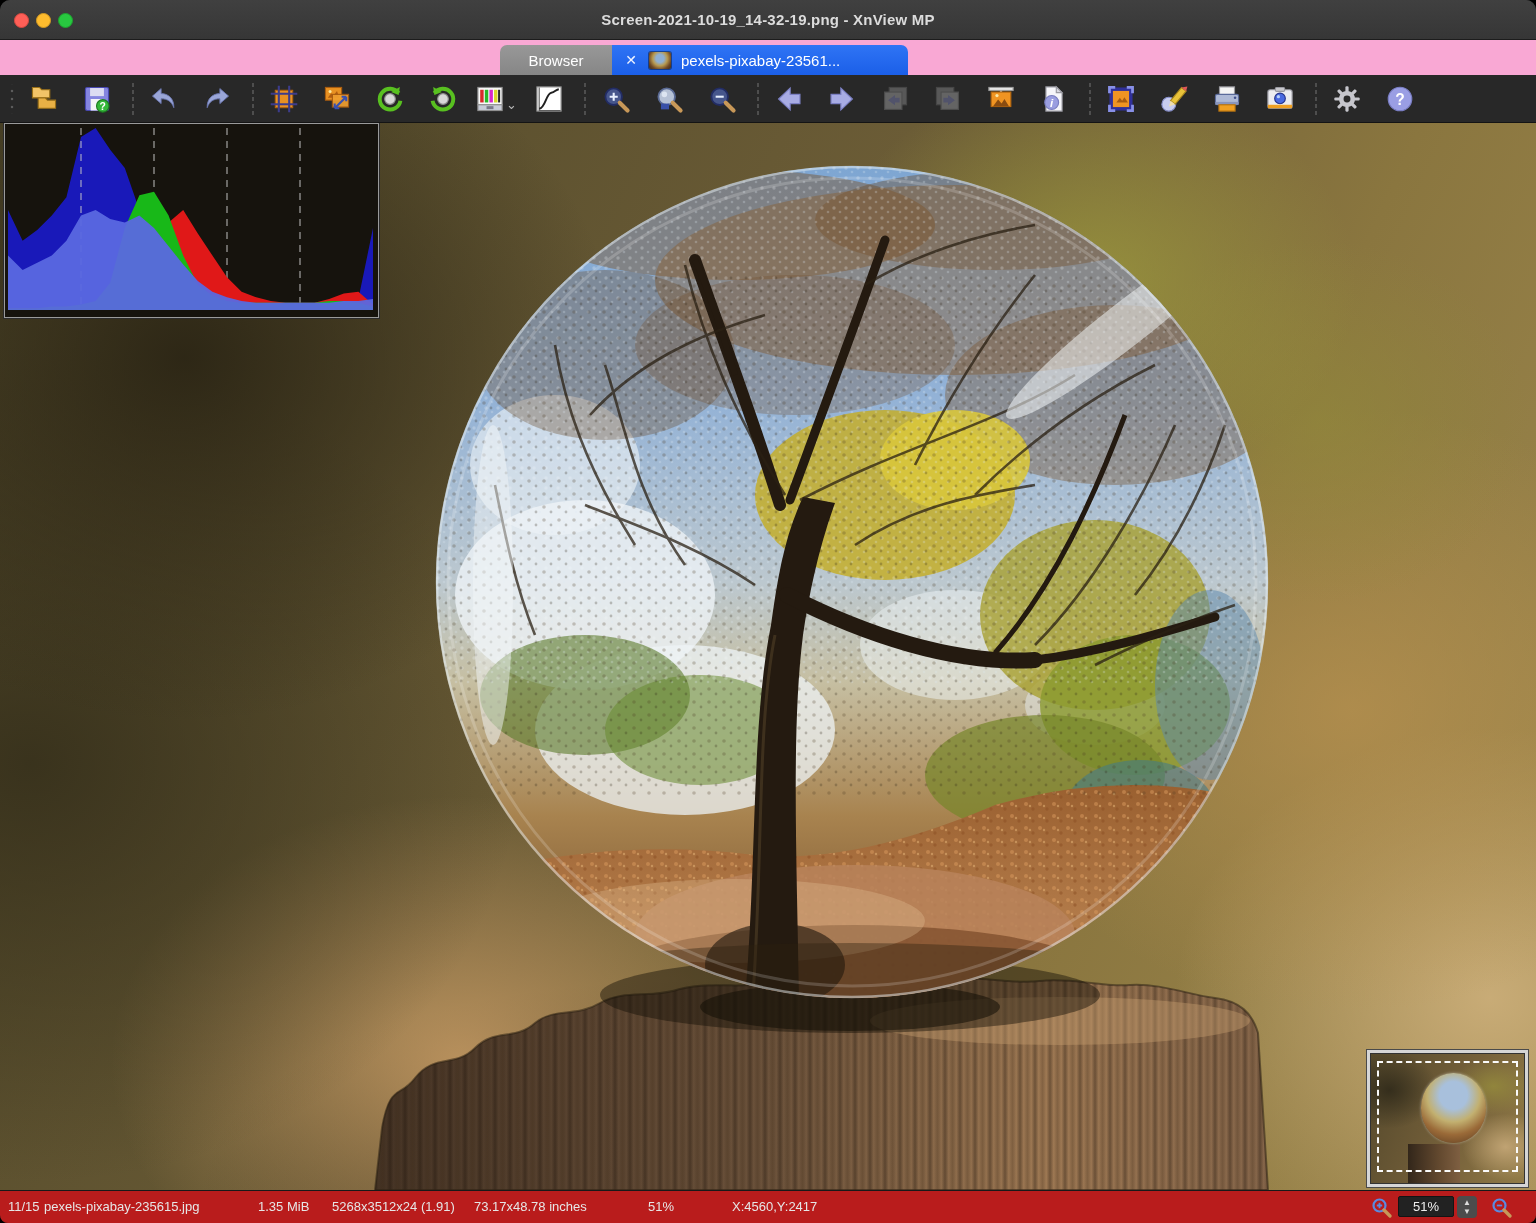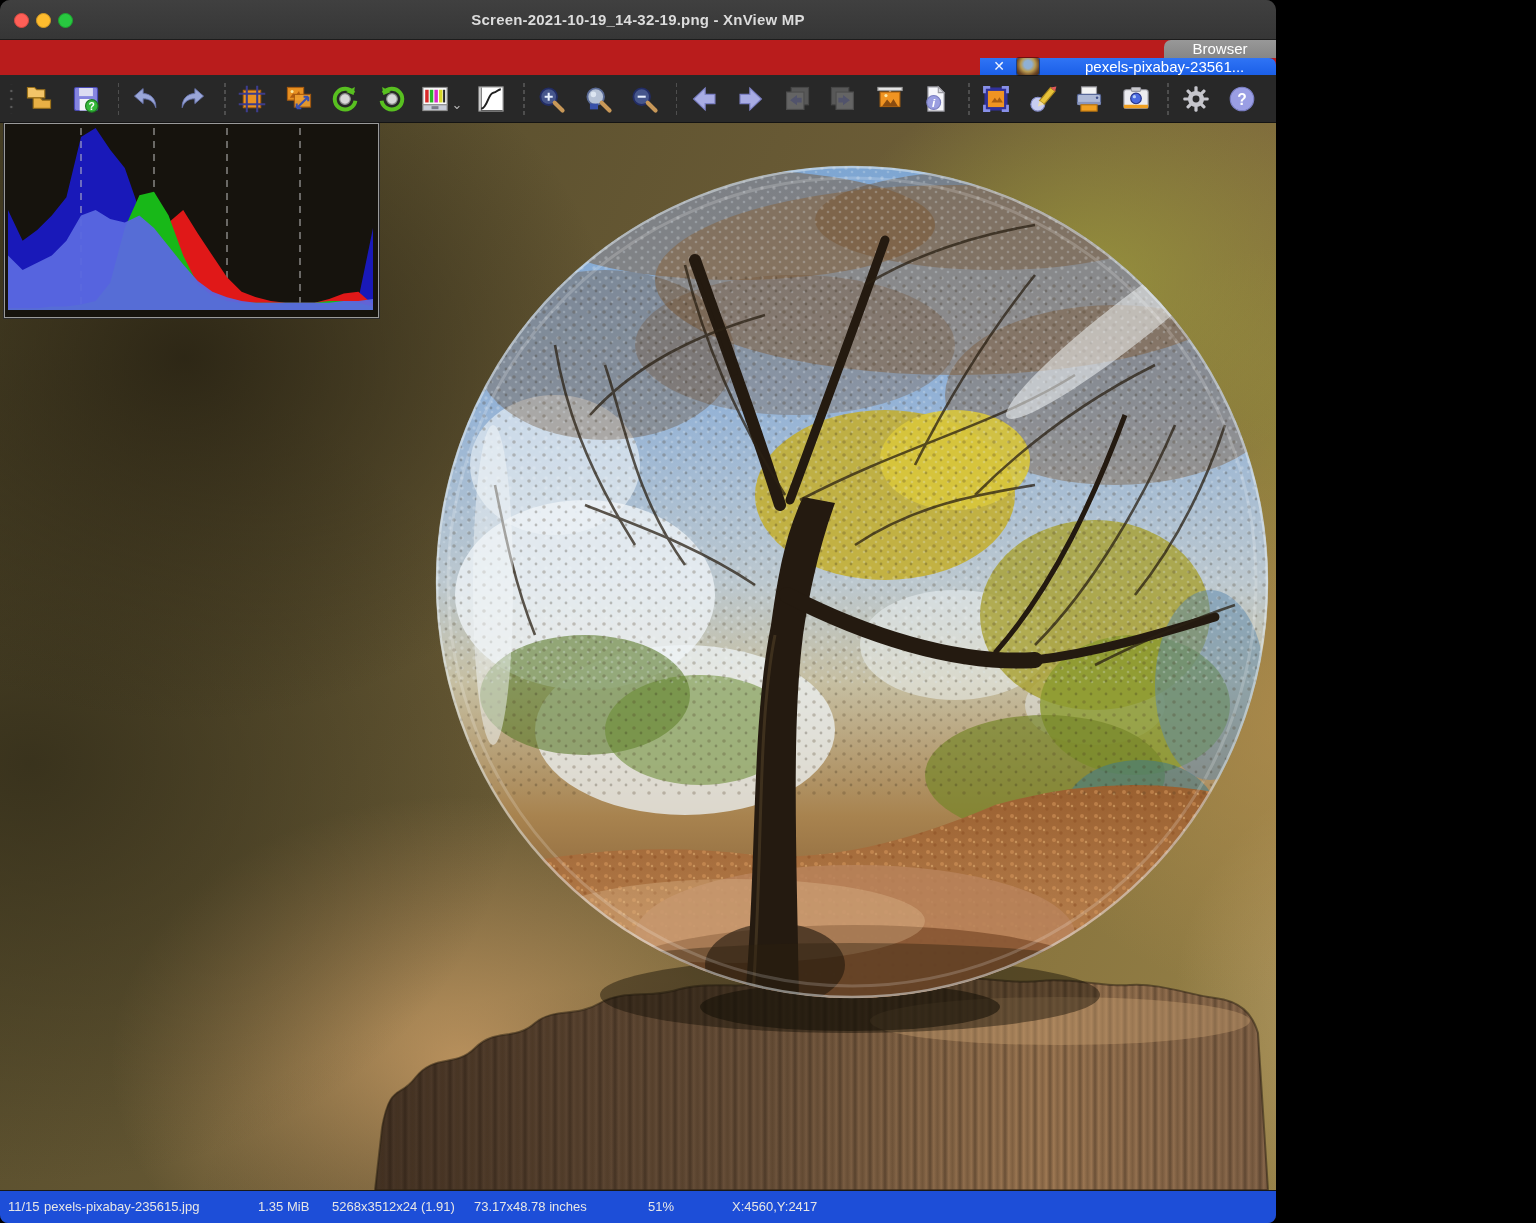--- a/index.html
+++ b/index.html
@@ -1,34 +1,34 @@
 <!DOCTYPE html>
 <html><head>
 <meta charset="utf-8">
 <style>
   html,body{margin:0;padding:0;background:#000;}
   body{font-family:"Liberation Sans","DejaVu Sans",sans-serif;}
-  .window{width:1276px;height:1223px;position:relative;overflow:hidden;border-radius:10px 10px 8px 8px;background:#262626;}
+  .window{width:1536px;height:1223px;position:relative;overflow:hidden;border-radius:10px 10px 8px 8px;background:#262626;}
 
   
   .titlebar{height:40px;background:linear-gradient(#404040,#363636);border-bottom:1px solid #1c1c1c;box-sizing:border-box;display:flex;align-items:center;justify-content:center;position:relative;}
   .lights{position:absolute;left:14px;top:13px;display:flex;gap:7px;}
   .light{width:15px;height:15px;border-radius:50%;box-sizing:border-box;}
   .light.red{background:#ff5f57;border:1px solid #d84a42;}
   .light.yellow{background:#febc2e;border:1px solid #d49b22;}
   .light.green{background:#28c840;border:1px solid #1da32f;}
   .title{color:#dcdcdc;font-size:15px;font-weight:bold;letter-spacing:.2px;}
 
   
-  .tabbar{height:35px;background:#b91c1c;display:flex;align-items:flex-end;padding-left:500px;box-sizing:border-box;flex-direction:column;}
+  .tabbar{height:35px;background:#f9a8d4;display:flex;align-items:flex-end;padding-left:500px;box-sizing:border-box;}
   .tab-browser{width:112px;height:30px;background:linear-gradient(#989898,#868686);border-radius:7px 0 0 0;color:#fff;display:flex;align-items:center;justify-content:center;font-size:15px;}
   .tab-active{width:296px;height:30px;background:linear-gradient(#2f74f5,#1b5fe8);border-radius:0 7px 0 0;color:#fff;display:flex;align-items:center;font-size:15px;gap:10px;padding:0 11px;box-sizing:border-box;}
   .tab-close{font-size:14px;color:#f0f4ff;width:16px;text-align:center;}
   .tab-thumb{width:22px;height:17px;border-radius:2px;background:radial-gradient(circle at 50% 38%,#8fb0d4 0 26%,#b89a50 48%,#6e4826 74%,#3c2814 100%);box-shadow:0 0 0 1px rgba(0,0,0,.4);}
-  .tab-label{white-space:nowrap;overflow:hidden;margin-left:36px;}
+  .tab-label{white-space:nowrap;overflow:hidden;}
 
   
   .toolbar{height:48px;background:#282828;border-bottom:1px solid #141414;box-sizing:border-box;display:flex;align-items:center;padding:0 4px;}
   .handle{width:8px;height:30px;margin:0 8px 0 4px;background-image:radial-gradient(circle,#5c5c5c 1.4px,transparent 1.6px);background-size:8px 8px;background-position:center;}
   .tbtn{width:40px;height:42px;display:flex;align-items:center;justify-content:center;margin-right:13px;border-radius:4px;position:relative;}
   .tbtn.disabled{opacity:.42;}
   .tbtn .icn{display:flex;}
   .tbtn .dd{color:#b8b8b8;font-size:13px;margin-left:1px;margin-top:12px;}
   .sep{width:2px;height:32px;margin:0 10px 0 2px;background-image:linear-gradient(#4e4e4e 55%,transparent 55%);background-size:2px 7px;}
 
@@ -55,21 +55,21 @@
   .nav-thumb{position:relative;width:100%;height:100%;overflow:hidden;border:1px solid #333;box-sizing:border-box;background:
     radial-gradient(60px 40px at 80% 25%, rgba(150,140,60,.8), transparent 70%),
     radial-gradient(70px 55px at 12% 28%, rgba(48,42,26,.9), transparent 70%),
     radial-gradient(60px 46px at 88% 72%, rgba(198,168,120,.9), transparent 72%),
     linear-gradient(110deg,#55492c,#75603a 55%,#927c48);}
   .nav-ball{position:absolute;left:33%;top:15%;width:42%;height:54%;border-radius:50%;background:radial-gradient(circle at 50% 32%,#a8c0dc 0 24%,#c2b070 46%,#9a6a38 68%,#54361e 100%);box-shadow:0 0 3px rgba(255,255,255,.45);}
   .nav-post{position:absolute;left:24%;bottom:0;width:34%;height:30%;background:linear-gradient(90deg,#32261a,#63492f 60%,#7e5f41);}
   .nav-rect{position:absolute;left:6px;right:6px;top:7px;bottom:11px;border:2px dashed #fafafa;}
 
   
-  .statusbar{height:33px;background:#1d4ed8;border-top:1px solid #191919;box-sizing:border-box;position:relative;color:#e6e6e6;font-size:13px;}
+  .statusbar{height:33px;background:#b91c1c;border-top:1px solid #191919;box-sizing:border-box;position:relative;color:#e6e6e6;font-size:13px;}
   .sb{position:absolute;top:8px;white-space:nowrap;}
   .zoom-field{position:absolute;left:1398px;top:5px;width:56px;height:21px;background:#222;border:1px solid #141414;color:#eee;font-size:13px;text-align:center;box-sizing:border-box;border-radius:2px;font-family:"Liberation Sans","DejaVu Sans",sans-serif;}
   .spinner{position:absolute;left:1457px;top:5px;width:20px;height:22px;background:#4c4c4c;border-radius:4px;display:flex;flex-direction:column;align-items:center;justify-content:center;gap:1px;}
   .spinner span{color:#ddd;font-size:8px;line-height:8px;}
   .zbtn{position:absolute;top:5px;width:24px;height:24px;}
 </style>
 </head>
 <body>
 
 <div class="window">

